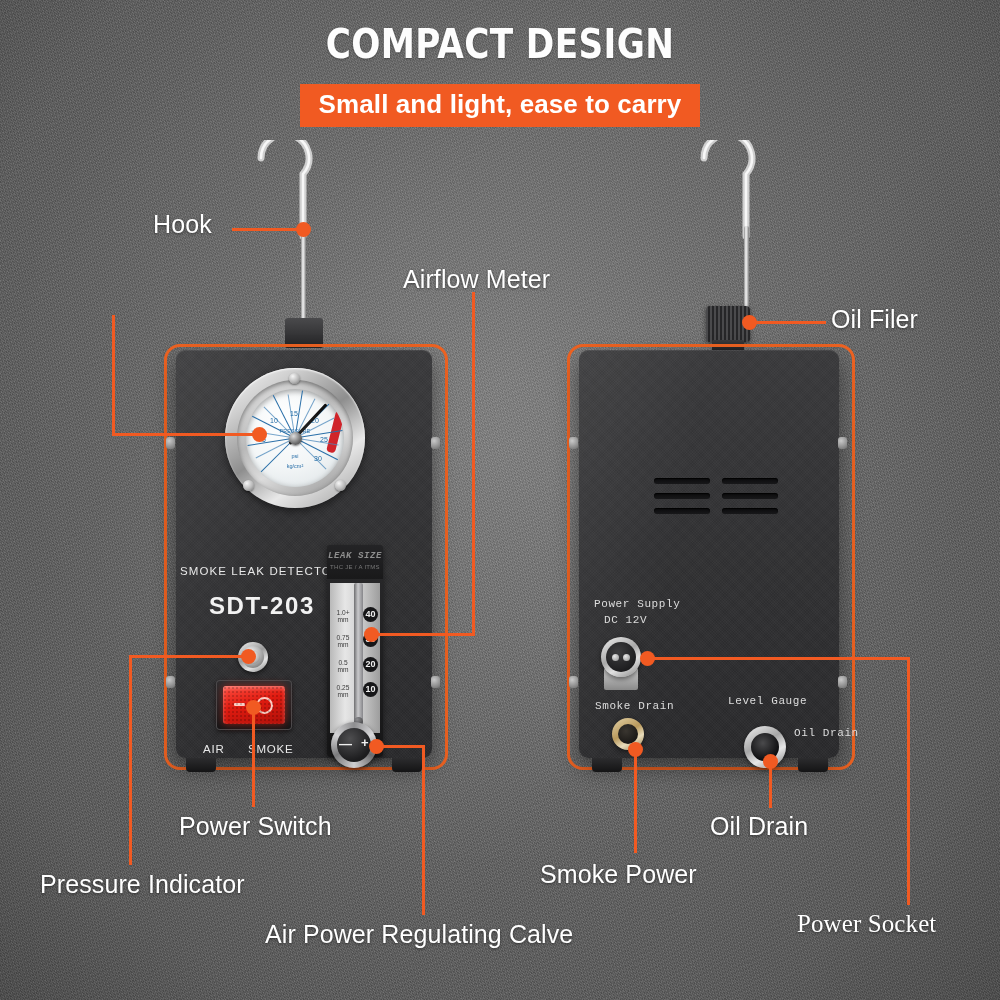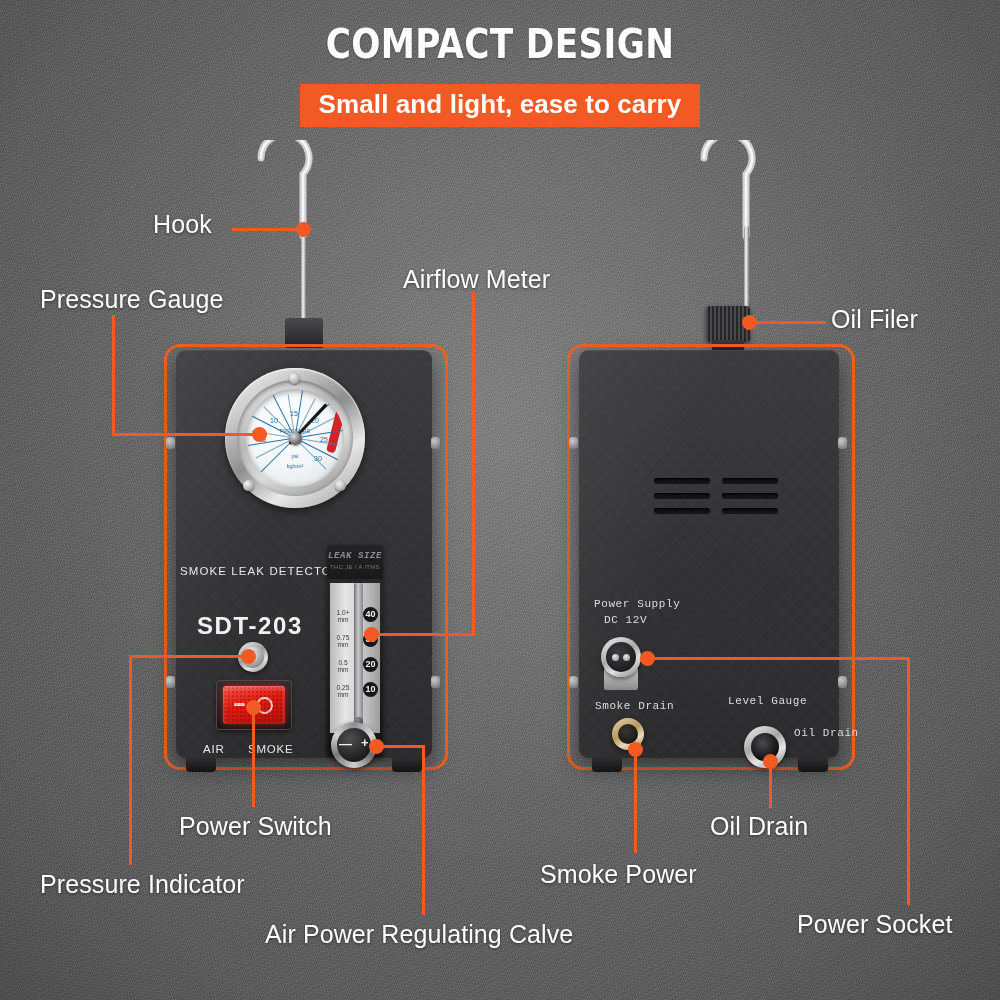--- a/index.html
+++ b/index.html
@@ -228,21 +228,21 @@
           <div class="g-needle" style="transform:translate(-50%,-8px) rotate(-137deg);"></div>
           <div class="g-hub"></div>
         </div>
       </div>
       <div class="g-screw" style="left:64px;top:5px;"></div>
       <div class="g-screw" style="left:18px;top:112px;"></div>
       <div class="g-screw" style="left:110px;top:112px;"></div>
     </div>
 
     <div class="silk small" style="left:180px;top:565px;">SMOKE LEAK DETECTOR</div>
-    <div class="silk model" style="left:197px;top:592px;margin-top:20px;">SDT-203</div>
+    <div class="silk model" style="left:209px;top:592px;">SDT-203</div>
 
     <div class="lamp" style="left:238px;top:642px;width:30px;height:30px;">
       <div class="lamp-in"></div>
       <div class="lamp-core"></div>
     </div>
 
     <div class="sw-housing" style="left:216px;top:680px;width:76px;height:50px;">
       <div class="sw-rocker" style="left:7px;top:6px;width:62px;height:38px;">
         <div class="sw-minus" style="left:11px;top:17px;"></div>
         <div class="sw-o" style="left:33px;top:11px;"></div>
@@ -328,21 +328,20 @@
     <div class="drain" style="left:744px;top:726px;width:42px;height:42px;">
       <div class="drain-in"></div>
     </div>
     <div class="silk mono" style="left:794px;top:727px;">Oil Drain</div>
   </div>
 
   <div class="cl" style="left:153px;top:210px;">Hook</div>
   <div class="lead h" style="left:232px;top:228px;width:68px;"></div>
   <div class="dot" style="left:296px;top:222px;"></div>
 
-  <div class="cl" style="left:40px;top:285px;">Pressure Gauge</div>
   <div class="lead v" style="left:112px;top:315px;height:120px;"></div>
   <div class="lead h" style="left:112px;top:433px;width:146px;"></div>
   <div class="dot" style="left:252px;top:427px;"></div>
 
   <div class="cl" style="left:403px;top:265px;">Airflow Meter</div>
   <div class="lead v" style="left:472px;top:292px;height:343px;"></div>
   <div class="lead h" style="left:370px;top:633px;width:105px;"></div>
   <div class="dot" style="left:364px;top:627px;"></div>
 
   <div class="cl" style="left:831px;top:305px;">Oil Filer</div>
@@ -364,18 +363,18 @@
   <div class="dot" style="left:369px;top:739px;"></div>
 
   <div class="cl" style="left:540px;top:860px;">Smoke Power</div>
   <div class="lead v" style="left:634px;top:748px;height:105px;"></div>
   <div class="dot" style="left:628px;top:742px;"></div>
 
   <div class="cl" style="left:710px;top:812px;">Oil Drain</div>
   <div class="lead v" style="left:769px;top:760px;height:48px;"></div>
   <div class="dot" style="left:763px;top:754px;"></div>
 
-  <div class="cl" style="left:797px;top:910px;">Power Socket</div>
+  <div class="cl" style="left:797px;top:910px;font-family:Liberation Serif, serif;">Power Socket</div>
   <div class="lead h" style="left:646px;top:657px;width:264px;"></div>
   <div class="lead v" style="left:907px;top:657px;height:248px;"></div>
   <div class="dot" style="left:640px;top:651px;"></div>
 
 </div>
 
 </body></html>

